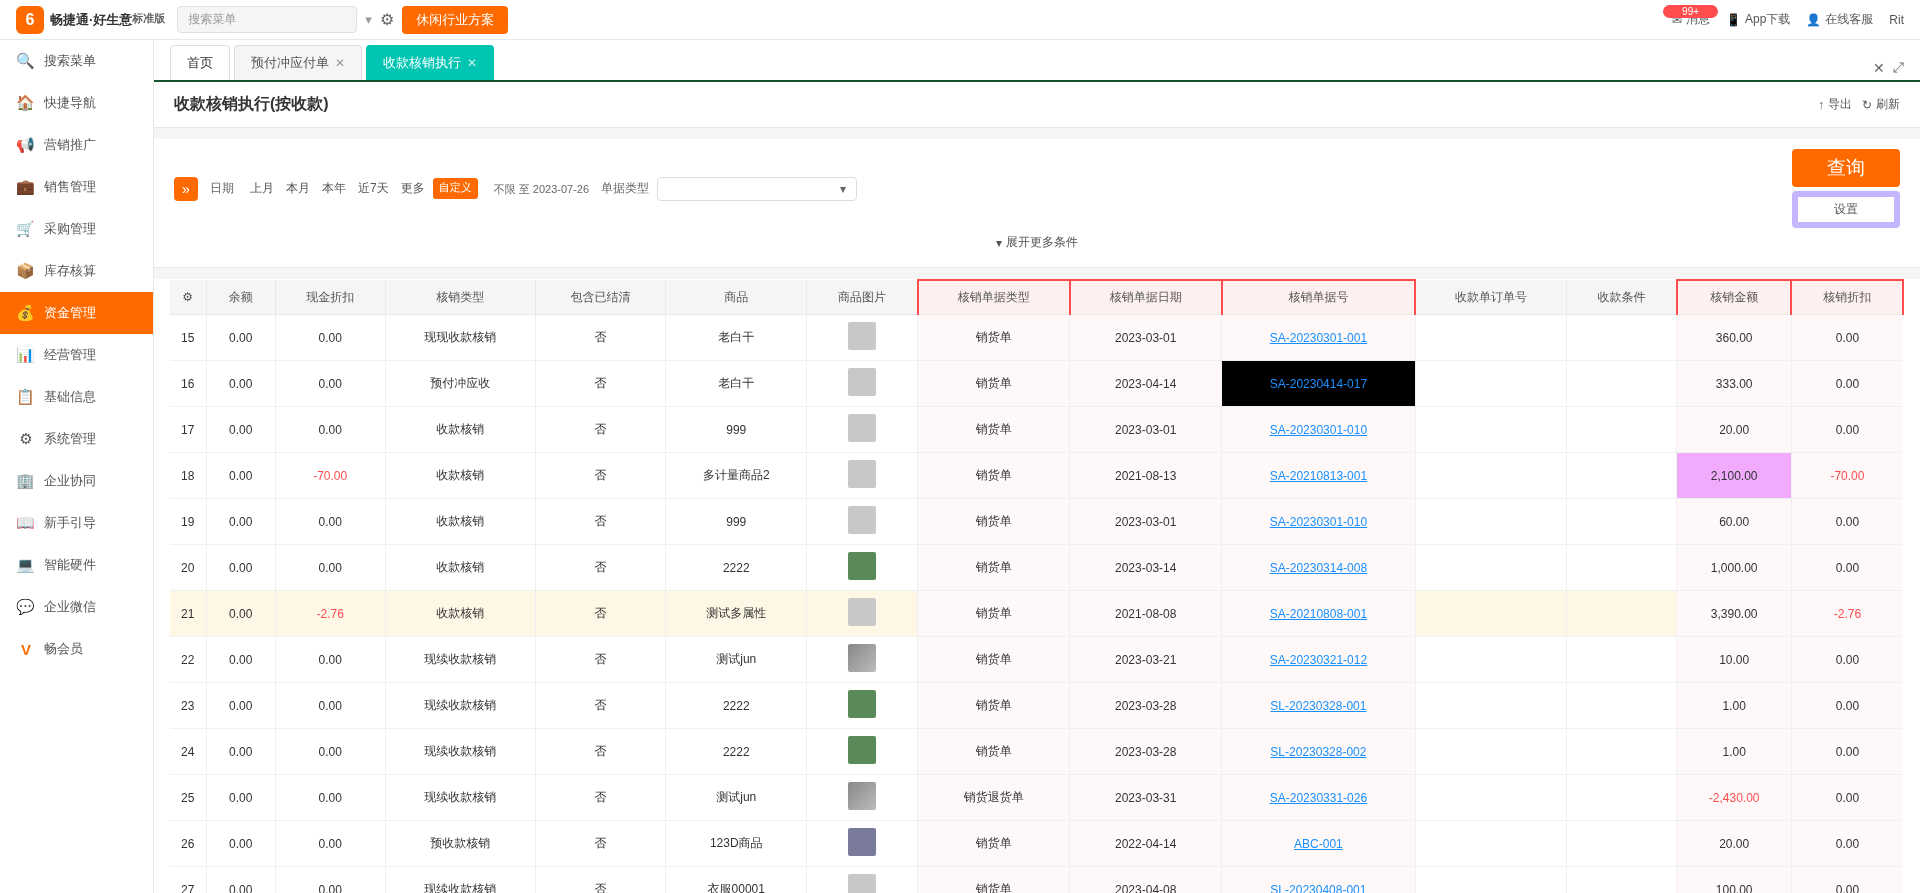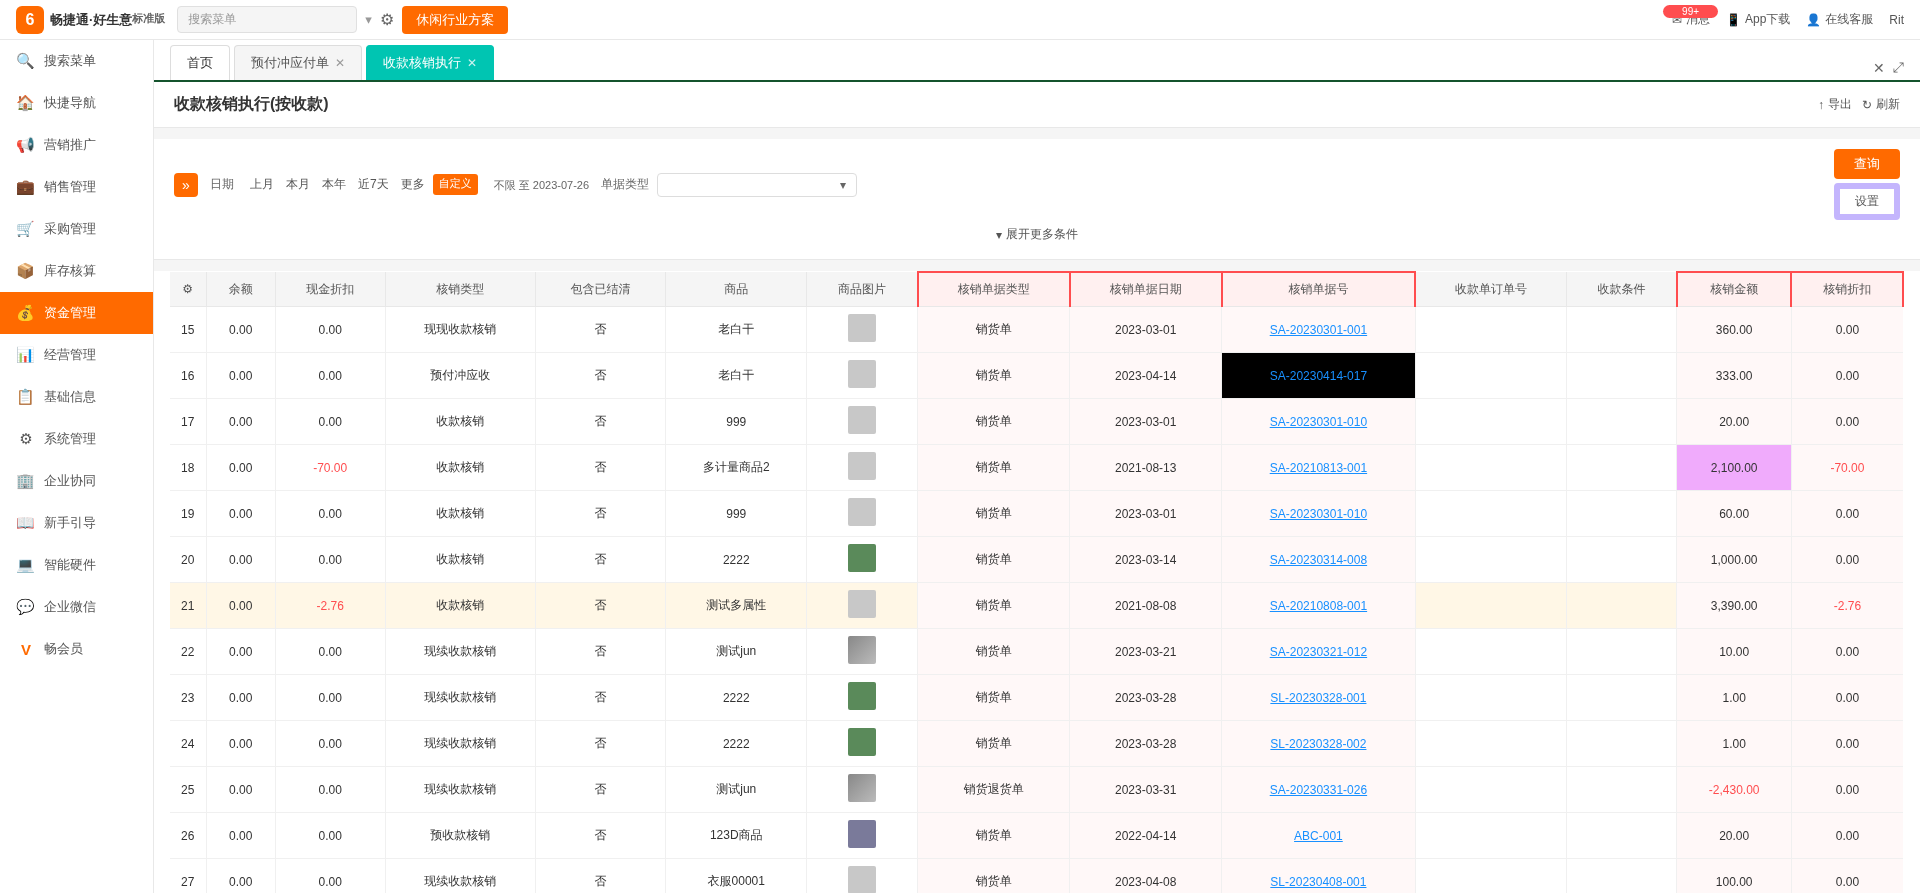--- a/index.html
+++ b/index.html
@@ -57,21 +57,21 @@
     .filter-bar { background: #fff; padding: 10px 20px; border-bottom: 1px solid #e8e8e8; }
     .filter-row { display: flex; align-items: center; gap: 12px; }
     .filter-toggle-btn { width: 24px; height: 24px; background: #ff6a00; color: #fff; border: none; border-radius: 4px; cursor: pointer; display: flex; align-items: center; justify-content: center; font-size: 14px; }
     .filter-label { color: #666; font-size: 12px; white-space: nowrap; }
     .date-shortcuts { display: flex; gap: 4px; }
     .date-shortcut { color: #555; font-size: 12px; cursor: pointer; padding: 2px 4px; }
     .date-custom { background: #ff6a00; color: #fff; border-radius: 3px; padding: 2px 6px; font-size: 11px; cursor: pointer; }
     .date-range { color: #666; font-size: 11px; padding-top: 2px; }
     .filter-dots { color: #999; font-size: 18px; letter-spacing: 2px; }
     .filter-type-select { display: flex; align-items: center; gap: 4px; border: 1px solid #ddd; border-radius: 4px; padding: 4px 10px; min-width: 200px; cursor: pointer; color: #666; font-size: 12px; }
-    .btn-query { background: #ff6a00; color: #fff; border: none; border-radius: 4px; padding: 6px 20px; font-size: 13px; cursor: pointer; }
+    .btn-query { background: #ff6a00; color: #fff; border: none; border-radius: 4px; padding: 6px 35px; font-size: 19px; cursor: pointer; }
     .btn-settings { background: #fff; color: #555; border: 6px solid #c4b5fd; border-radius: 4px; padding: 4px 14px; font-size: 12px; cursor: pointer; }
     .expand-more { display: flex; align-items: center; justify-content: center; gap: 4px; color: #555; font-size: 12px; cursor: pointer; padding: 6px 0; }
 
     
     .table-wrapper { flex: 1; overflow: auto; padding: 0 0 0 0; background: #fff; }
     .table-area { padding: 0 16px; }
     table { width: 100%; border-collapse: collapse; font-size: 12px; }
     thead tr { background: #f5f5f5; }
     th { padding: 8px 8px; text-align: center; color: #555; font-weight: normal; border-bottom: 1px solid #e8e8e8; border-right: 1px solid #e8e8e8; white-space: nowrap; }
     th:last-child { border-right: none; }

